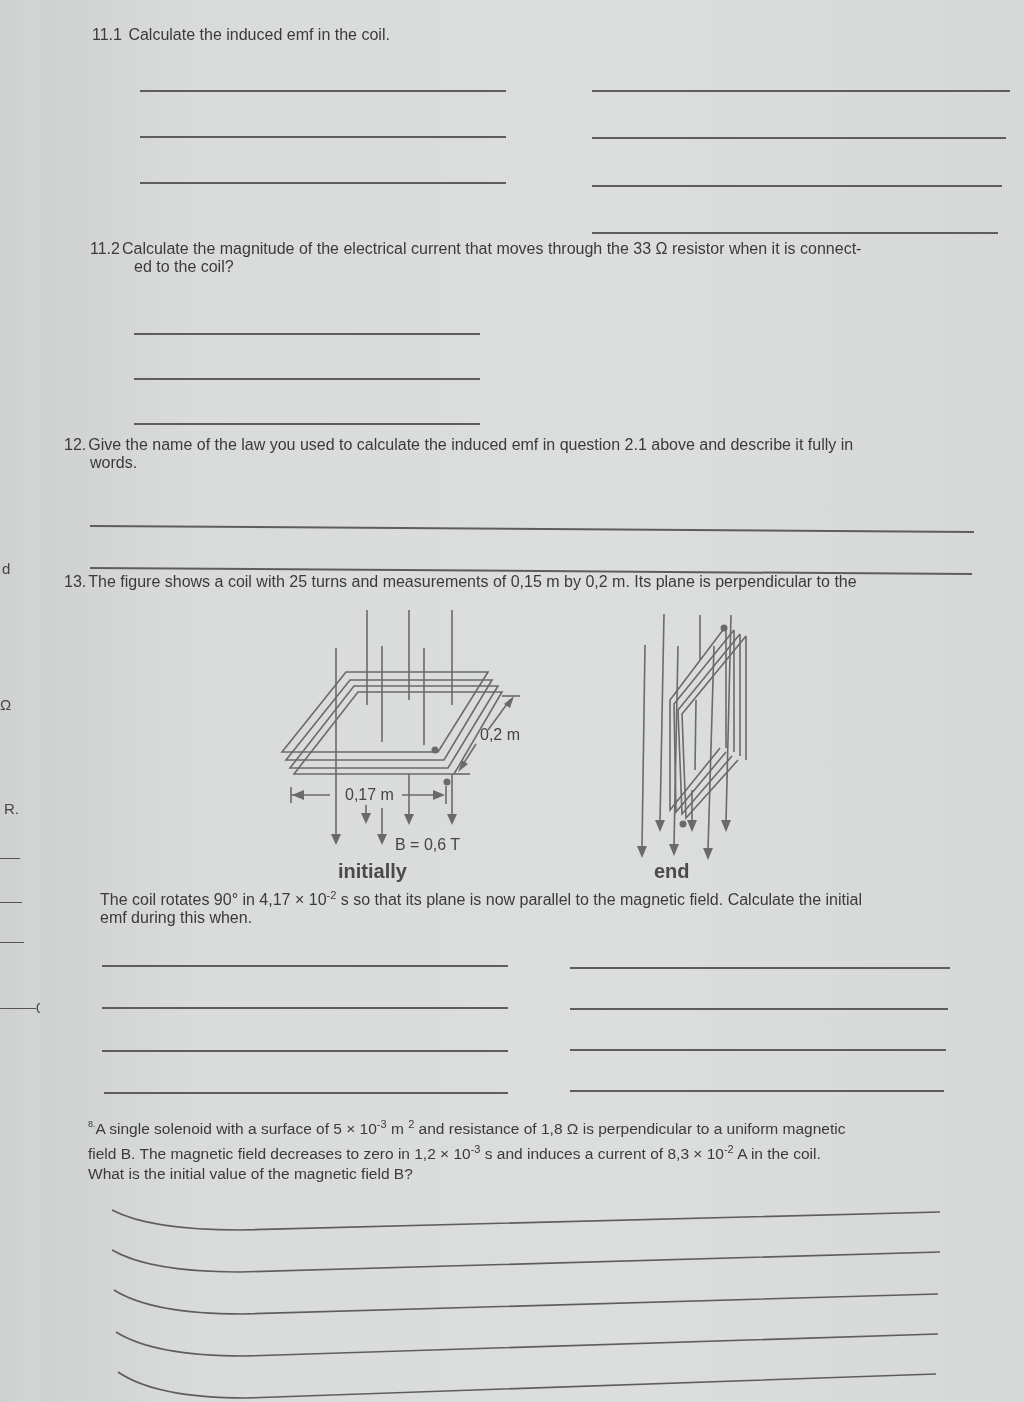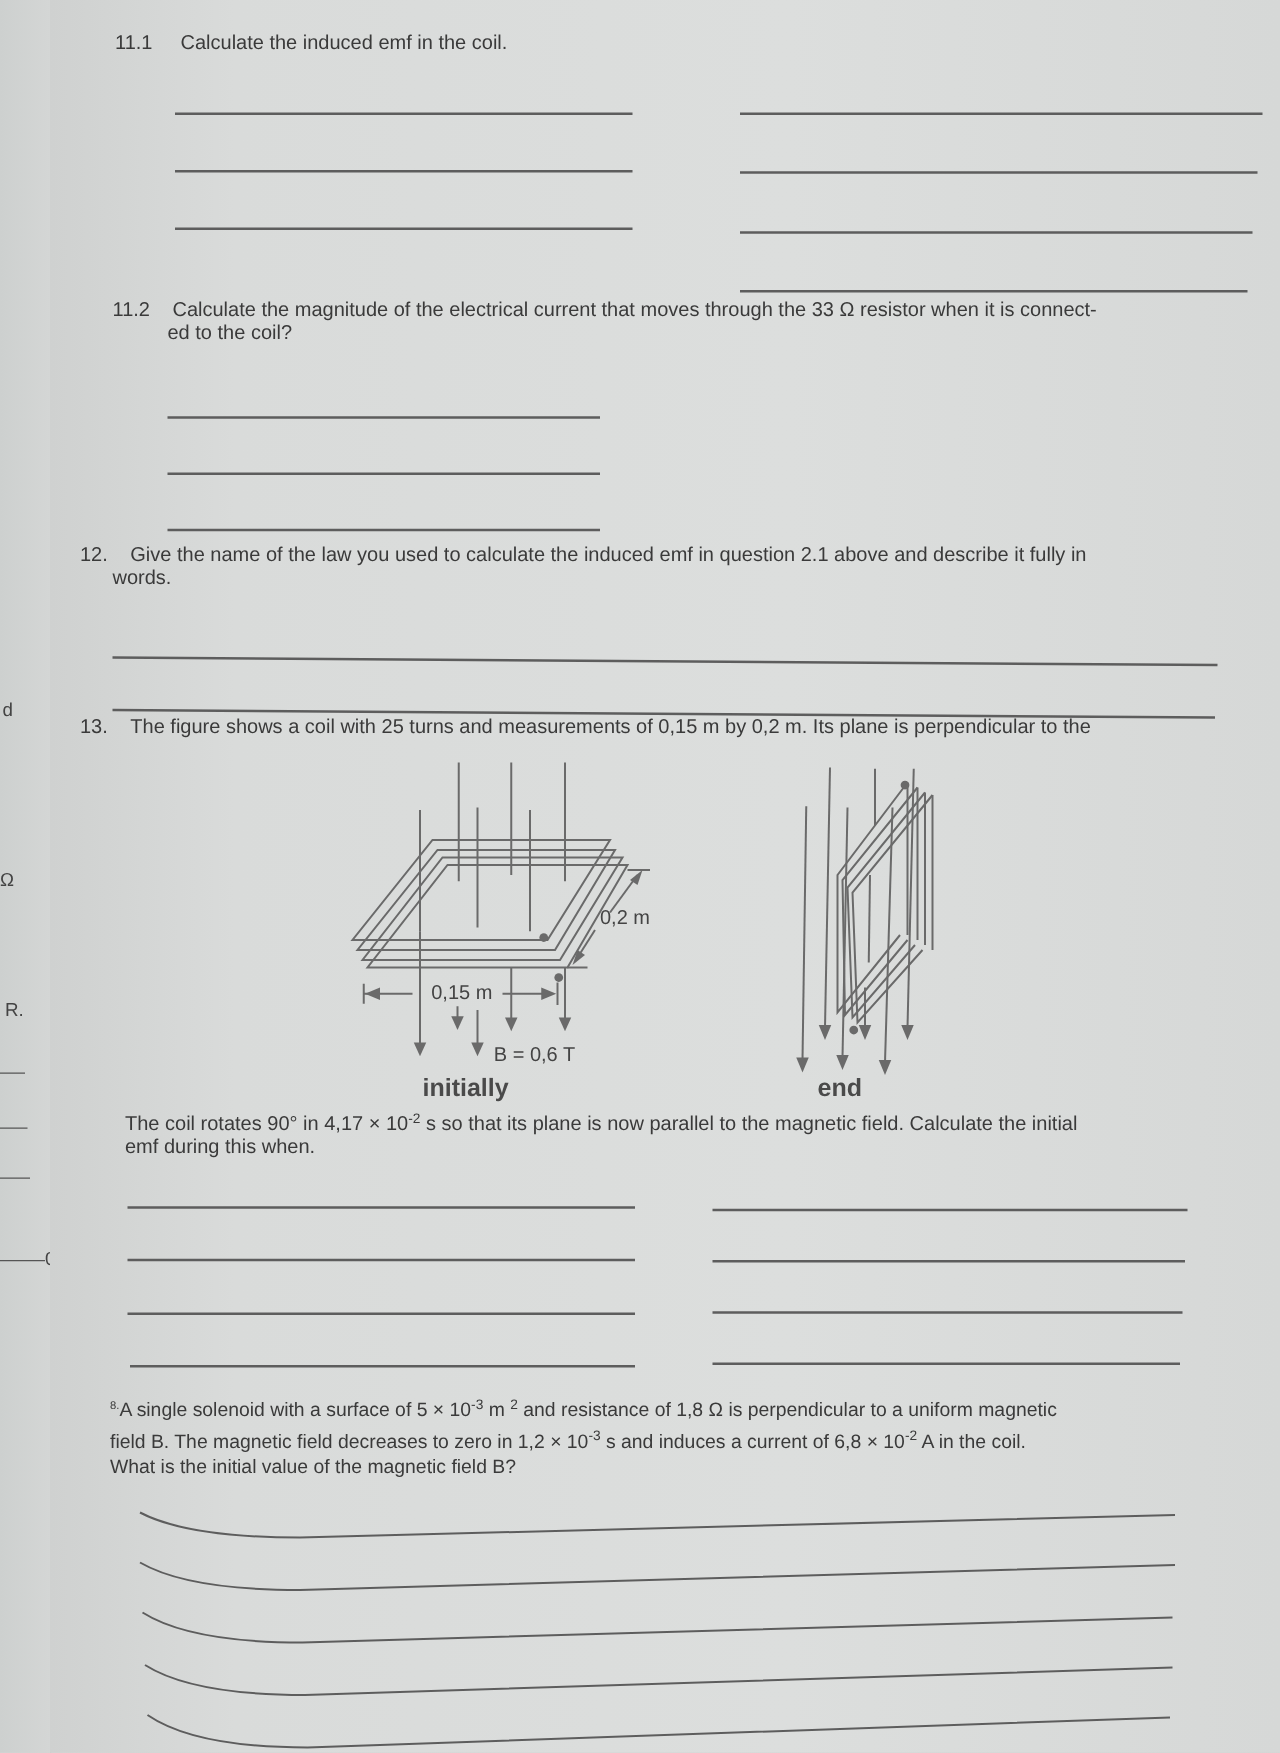--- a/index.html
+++ b/index.html
@@ -14,21 +14,21 @@
     background:linear-gradient(90deg,#cfd1d0 0%,#d9dbda 15%,#dcdedd 60%,#d6d8d7 100%);
   }
   .left-sheet {
     position:absolute; left:0; top:0; width:40px; height:1402px;
     background:linear-gradient(90deg,#cdd0cf,#d4d6d5);
     border-right:1px solid #c3c5c4;
   }
   .margin-frag { position:absolute; font-size:15px; color:#444; }
   .margin-line { position:absolute; height:1px; background:#555; }
   .q { position:absolute; font-size:16px; line-height:18px; color:#3a3a3a; }
-  .q .num { margin-right:18px; }
+  .q .num { margin-right:2px; }
   .q .cont { display:block; }
   .line { position:absolute; height:1.5px; background:#5d5d5d; }
   .figure { position:absolute; }
   .fig-label { position:absolute; font-size:16px; color:#444; }
   .fig-caption { position:absolute; font-size:20px; font-weight:bold; color:#4a4a4a; }
   sup { font-size:11px; }
 </style>
 </head>
 <body>
 
@@ -115,21 +115,21 @@
     <polygon points="66,245 61,234 71,234"></polygon>
     <polygon points="96,224 91,213 101,213"></polygon>
     <polygon points="112,245 107,234 117,234"></polygon>
     <polygon points="139,225 134,214 144,214"></polygon>
     <polygon points="182,225 177,214 187,214"></polygon>
     <circle cx="165" cy="150" r="3.5"></circle>
     <circle cx="177" cy="182" r="3.5"></circle>
   </g>
 </svg>
 <span class="fig-label" style="left:480px;top:726px;">0,2 m</span>
-<span class="fig-label" style="left:345px;top:786px;">0,15 m</span>
+<span class="fig-label" style="left:345px;top:786px;">0,17 m</span>
 <span class="fig-label" style="left:395px;top:836px;">B = 0,6 T</span>
 <span class="fig-caption" style="left:338px;top:860px;">initially</span>
 
 <svg class="figure" style="left:620px;top:600px;" width="150" height="280" viewBox="0 0 150 280">
   <g stroke="#6a6a6a" stroke-width="1.6" fill="none">
     <line x1="25" y1="45" x2="22" y2="248"></line>
     <line x1="44" y1="14" x2="40" y2="222"></line>
     <line x1="58" y1="46" x2="54" y2="246"></line>
     <line x1="80" y1="15" x2="80" y2="60"></line>
     <line x1="94" y1="46" x2="88" y2="250"></line>
@@ -167,21 +167,21 @@
 <div class="line" style="left:570px;top:967px;width:380px;"></div>
 <div class="line" style="left:102px;top:1007px;width:406px;"></div>
 <div class="line" style="left:570px;top:1008px;width:378px;"></div>
 <div class="line" style="left:102px;top:1050px;width:406px;"></div>
 <div class="line" style="left:570px;top:1049px;width:376px;"></div>
 <div class="line" style="left:104px;top:1092px;width:404px;"></div>
 <div class="line" style="left:570px;top:1090px;width:374px;"></div>
 
 <div class="q" style="left:88px;top:1114px;width:880px;line-height:20px;font-size:15.5px;">
   <span style="font-size:9px;vertical-align:top;">8.</span><span>A single solenoid with a surface of 5 × 10</span><sup>-3</sup><span> m </span><sup>2</sup><span> and resistance of 1,8 Ω is perpendicular to a uniform magnetic</span>
-  <span class="cont"><span>field B. The magnetic field decreases to zero in 1,2 × 10</span><sup>-3</sup><span> s and induces a current of 6,8 × 10</span><sup>-2</sup><span> A in the coil.</span></span>
+  <span class="cont"><span>field B. The magnetic field decreases to zero in 1,2 × 10</span><sup>-3</sup><span> s and induces a current of 8,3 × 10</span><sup>-2</sup><span> A in the coil.</span></span>
   <span class="cont">What is the initial value of the magnetic field B?</span>
 </div>
 
 <svg style="position:absolute;left:100px;top:1200px;" width="850" height="202" viewBox="0 0 850 202">
   <g stroke="#5d5d5d" stroke-width="1.6" fill="none">
     <path d="M12,10 Q50,30 140,30 L840,12"></path>
     <path d="M12,50 Q50,72 140,72 L840,52"></path>
     <path d="M14,90 Q52,114 142,114 L838,94"></path>
     <path d="M16,132 Q54,156 144,156 L838,134"></path>
     <path d="M18,172 Q56,198 146,198 L836,174"></path>

